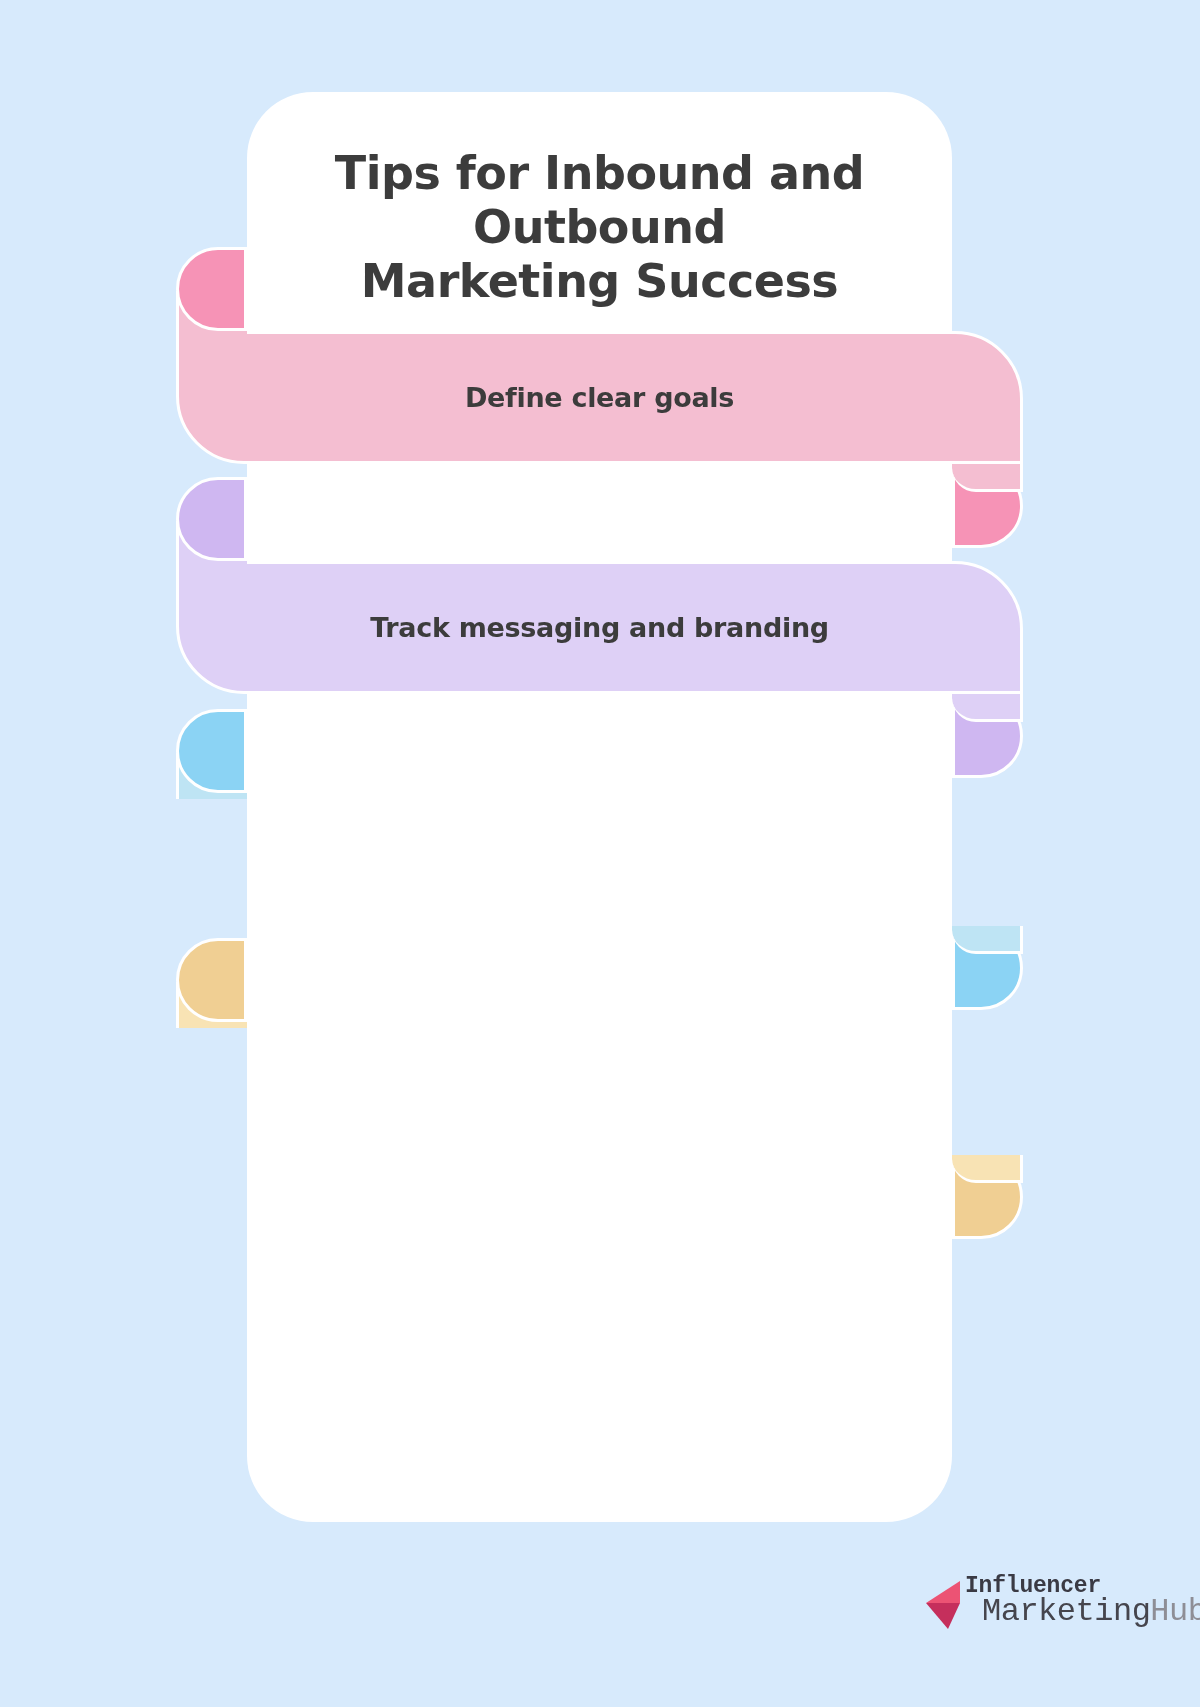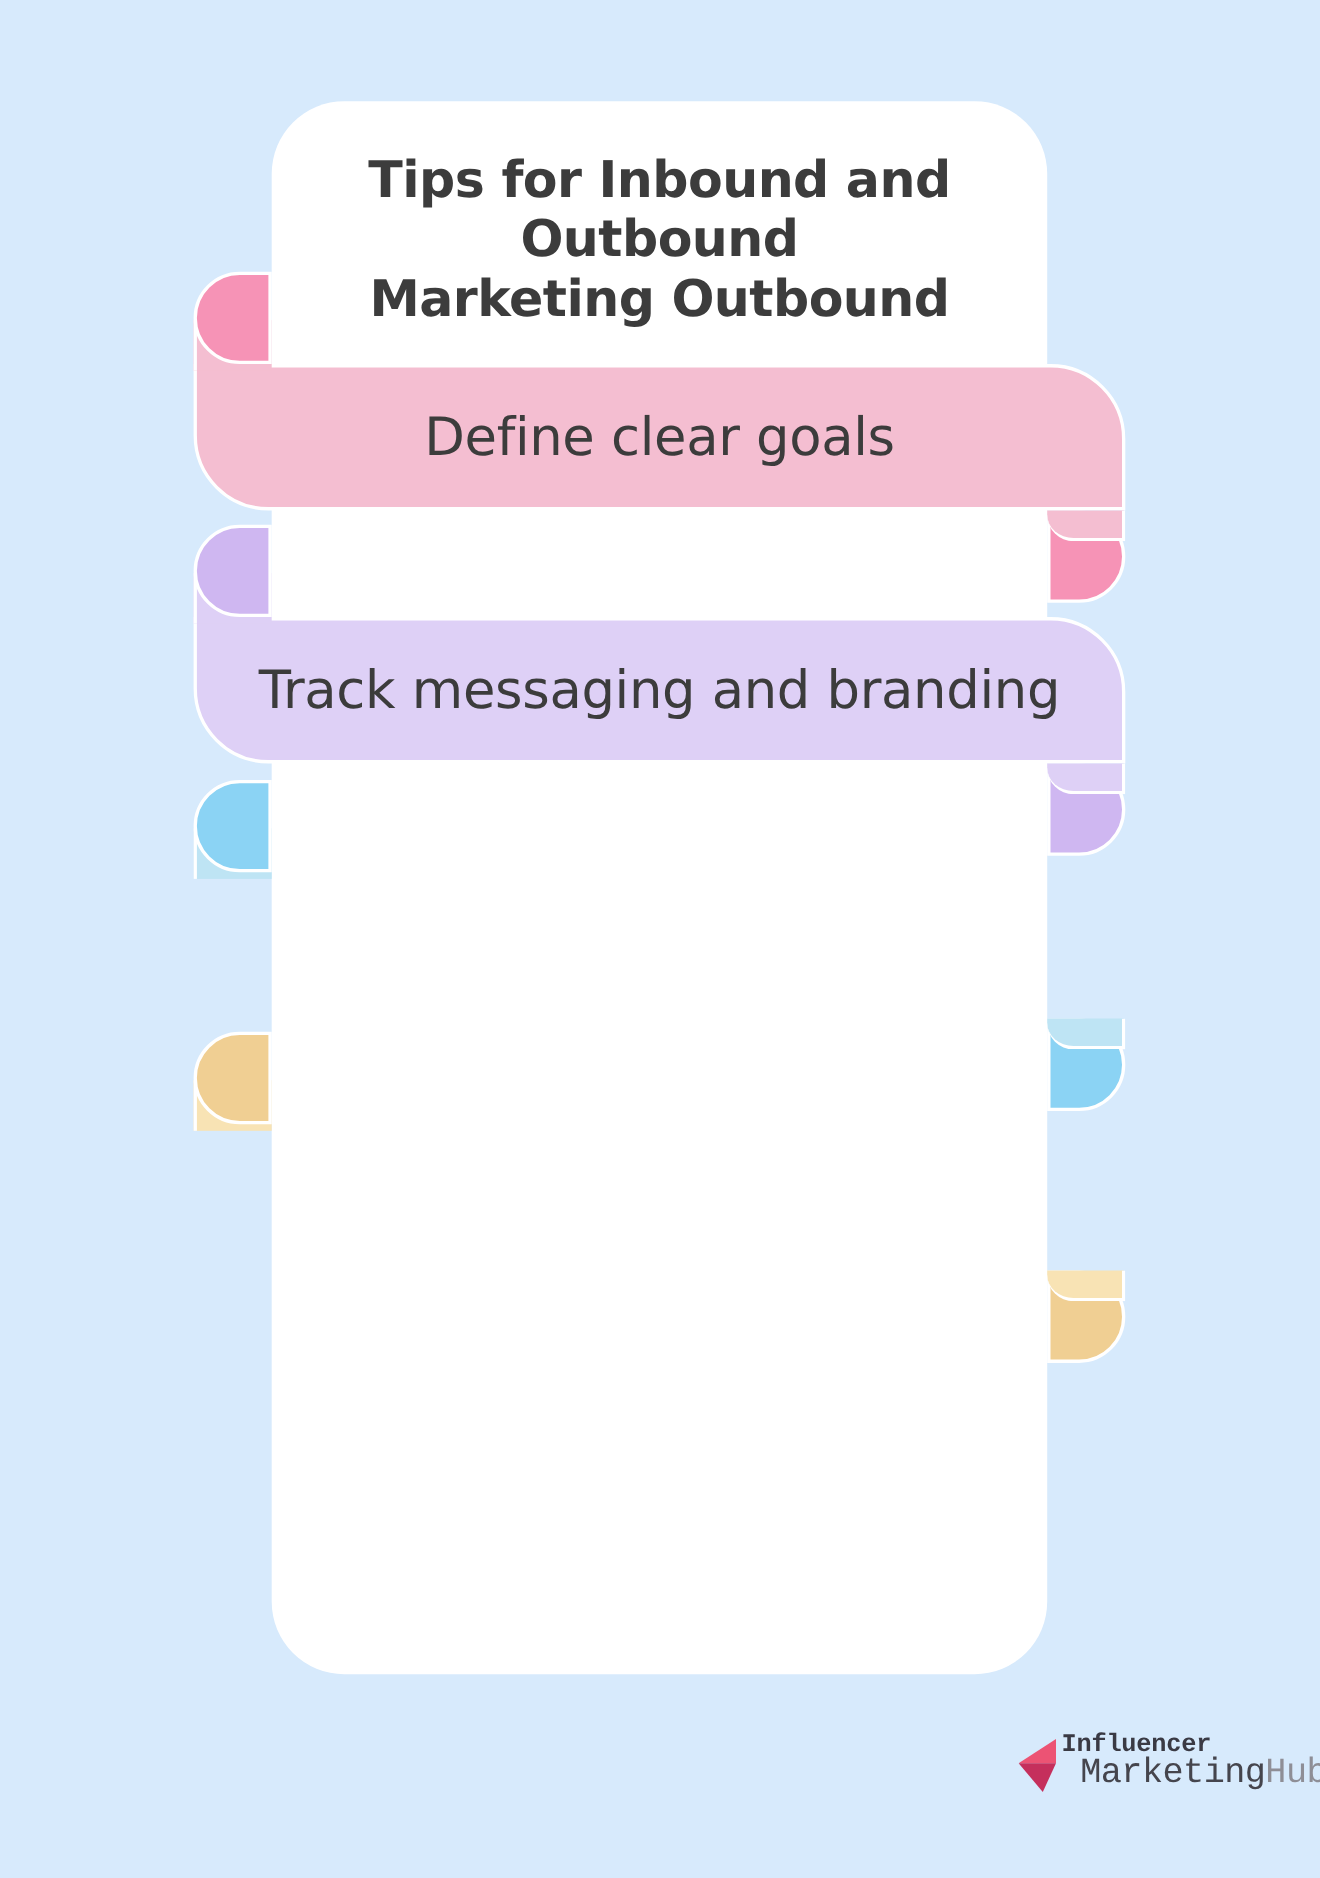--- a/index.html
+++ b/index.html
@@ -9,35 +9,35 @@
   }
   .stage{
     position:relative;width:1200px;height:1707px;overflow:hidden;
     background:var(--bg,#d7eafc);
   }
   .card{
     position:absolute;left:247px;top:92px;width:705px;height:1430px;
     background:var(--card,#fff);border-radius:66px;
   }
   .title{
-    position:absolute;left:247px;top:136px;width:705px;
+    position:absolute;left:247px;top:146px;width:705px;
     text-align:center;font-weight:700;font-size:46px;line-height:54px;
     color:var(--ink,#3c3c3c);letter-spacing:-0.5px;z-index:5;
   }
   .ribbon{
     position:absolute;left:176px;width:847px;height:302px;z-index:4;
   }
   .ribbon .band{
     position:absolute;left:0;top:84px;width:847px;height:133px;
     background:var(--band);border:3px solid #fff;box-sizing:border-box;
     border-radius:0 68px 0 68px;z-index:1;
     display:flex;align-items:center;justify-content:center;
   }
   .ribbon .band-label{
-    font-size:48px;font-weight:400;color:var(--ink,#3c3c3c);letter-spacing:-0.3px;
+    font-size:27px;font-weight:700;color:var(--ink,#3c3c3c);letter-spacing:-0.3px;
   }
   .ribbon .tab-left{
     position:absolute;left:0;top:0;width:71px;height:84px;
     background:var(--fold);border:3px solid #fff;box-sizing:border-box;
     border-radius:42px 0 0 42px;z-index:3;
   }
   .ribbon .tail-left{
     position:absolute;left:0;top:44px;width:71px;height:46px;
     background:var(--band);border-left:3px solid #fff;box-sizing:border-box;
     z-index:2;
@@ -70,21 +70,21 @@
 </style>
 </head>
 <body>
 
 <div class="stage">
 
   <div class="card"></div>
 
   <div class="title">
     <div>Tips for Inbound and Outbound</div>
-    <div>Marketing Outbound</div>
+    <div>Marketing Success</div>
   </div>
 
   <div class="ribbon r1" style="--band: #f4bed1; --fold: #f693b6;">
     <div class="tail-left"></div>
     <div class="tab-left"></div>
     <div class="band">
       <span class="band-label">Define clear goals</span>
     </div>
     <div class="tab-right"></div>
     <div class="tail-right"></div>

